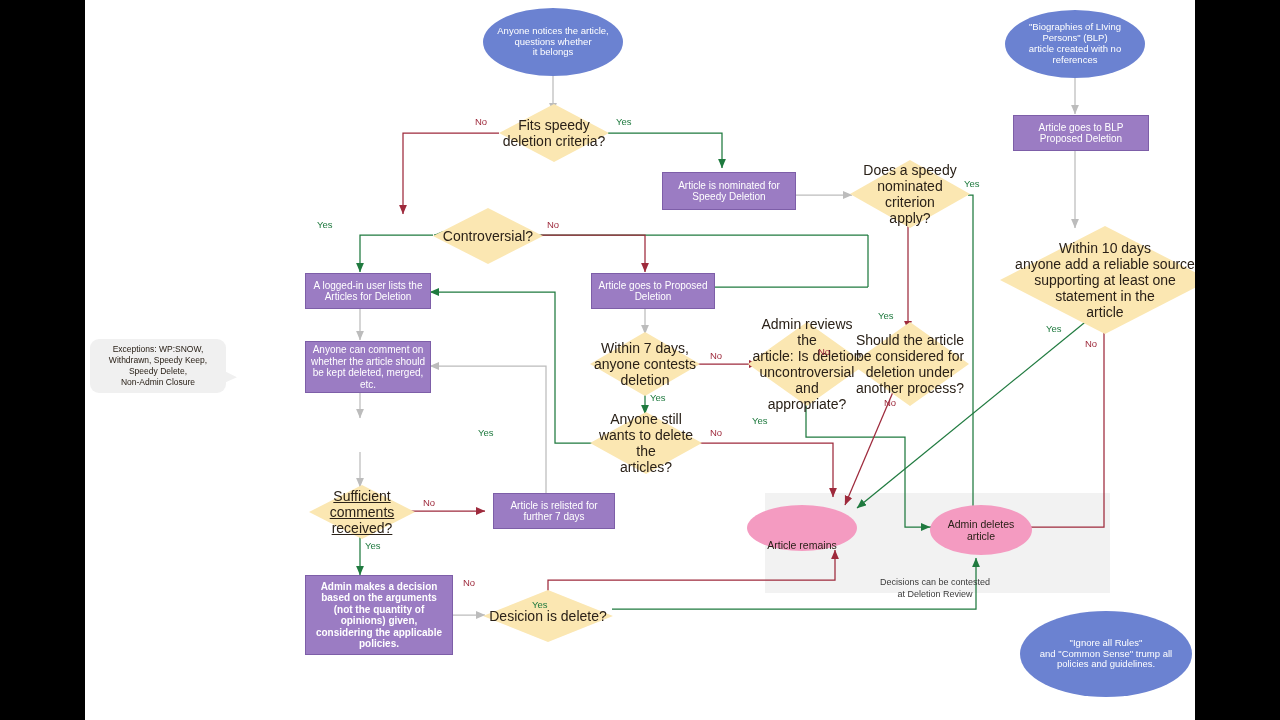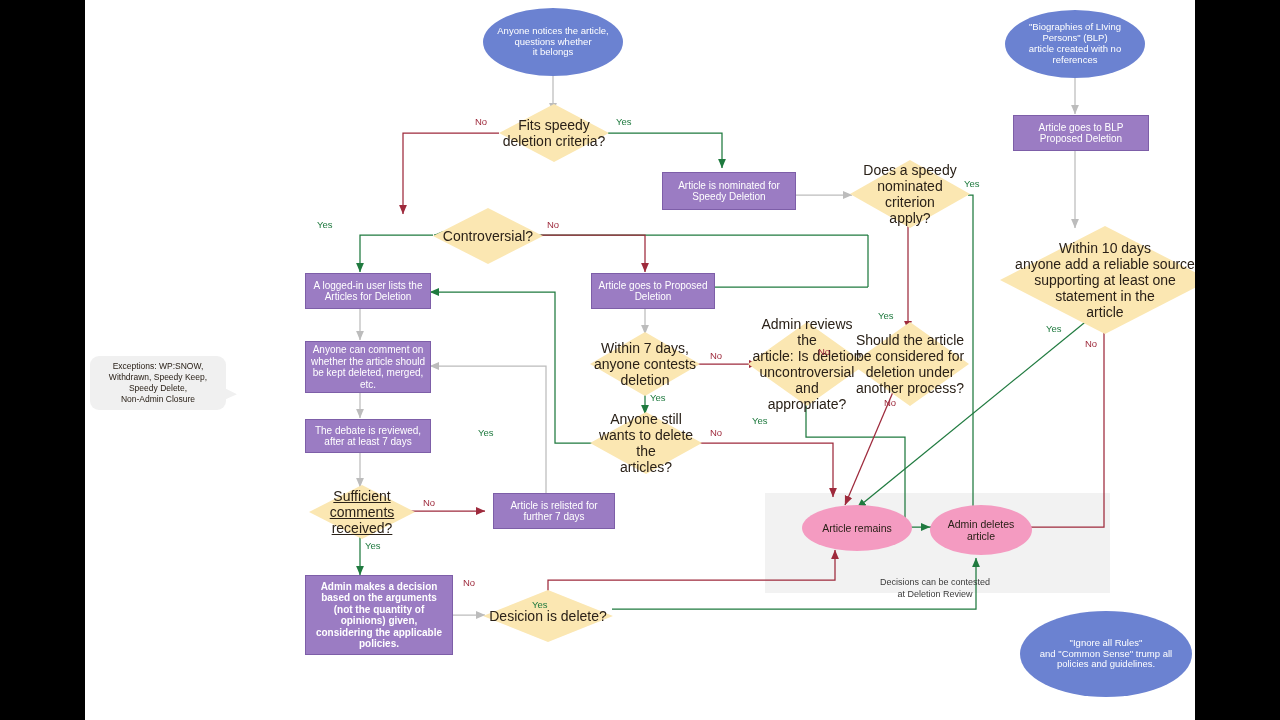--- a/index.html
+++ b/index.html
@@ -308,45 +308,41 @@
     </div>
 
     <div class="node diamond" style="left:766px; top:322px; width:118px; height:84px;">
       <span class="dshape"></span>
       <span class="txt">Should the article
 be considered for
 deletion under
 another process?</span>
     </div>
 
-    <div class="node rect-purple" style="left:212px; top:419px; width:126px; height:34px;">
-      <span class="txt">The debate is reviewed,
-after at least 7 days</span>
-    </div>
 
     <div class="node diamond" style="left:505px; top:412px; width:112px; height:62px;">
       <span class="dshape"></span>
       <span class="txt">Anyone still
 wants to delete the
 articles?</span>
     </div>
 
     <div class="node diamond" style="left:224px; top:485px; width:106px; height:54px;text-decoration:underline;">
       <span class="dshape"></span>
       <span class="txt">Sufficient
 comments
 received?</span>
     </div>
 
     <div class="node rect-purple" style="left:400px; top:493px; width:122px; height:36px;">
       <span class="txt">Article is relisted for
 further 7 days</span>
     </div>
 
-    <div class="node ellipse-pink" style="left:717px; top:505px; width:110px; height:46px;">
+    <div class="node ellipse-pink" style="left:662px; top:505px; width:110px; height:46px;align-items:flex-end;">
       <span class="txt">Article remains</span>
     </div>
 
     <div class="node ellipse-pink" style="left:845px; top:505px; width:102px; height:50px;">
       <span class="txt">Admin deletes
 article</span>
     </div>
 
     <div class="node rect-purple" style="left:212px; top:575px; width:148px; height:80px;font-weight:bold;">
       <span class="txt">Admin makes a decision
@@ -361,21 +357,21 @@
       <span class="dshape"></span>
       <span class="txt">Desicion is delete?</span>
     </div>
 
     <div class="node ellipse-blue" style="left:935px; top:611px; width:172px; height:86px;">
       <span class="txt">"Ignore all Rules"
 and "Common Sense" trump all
 policies and guidelines.</span>
     </div>
 
-    <div class="callout" style="left:5px; top:356px; width:136px; height:54px;">
+    <div class="callout" style="left:5px; top:339px; width:136px; height:54px;">
       <span class="txt">Exceptions: WP:SNOW,
 Withdrawn, Speedy Keep,
 Speedy Delete,
 Non-Admin Closure</span>
     </div>
 
     <div class="plain-note" style="left:760px; top:566px; width:180px;">
       <span>Decisions can be contested
 at Deletion Review</span>
     </div>

